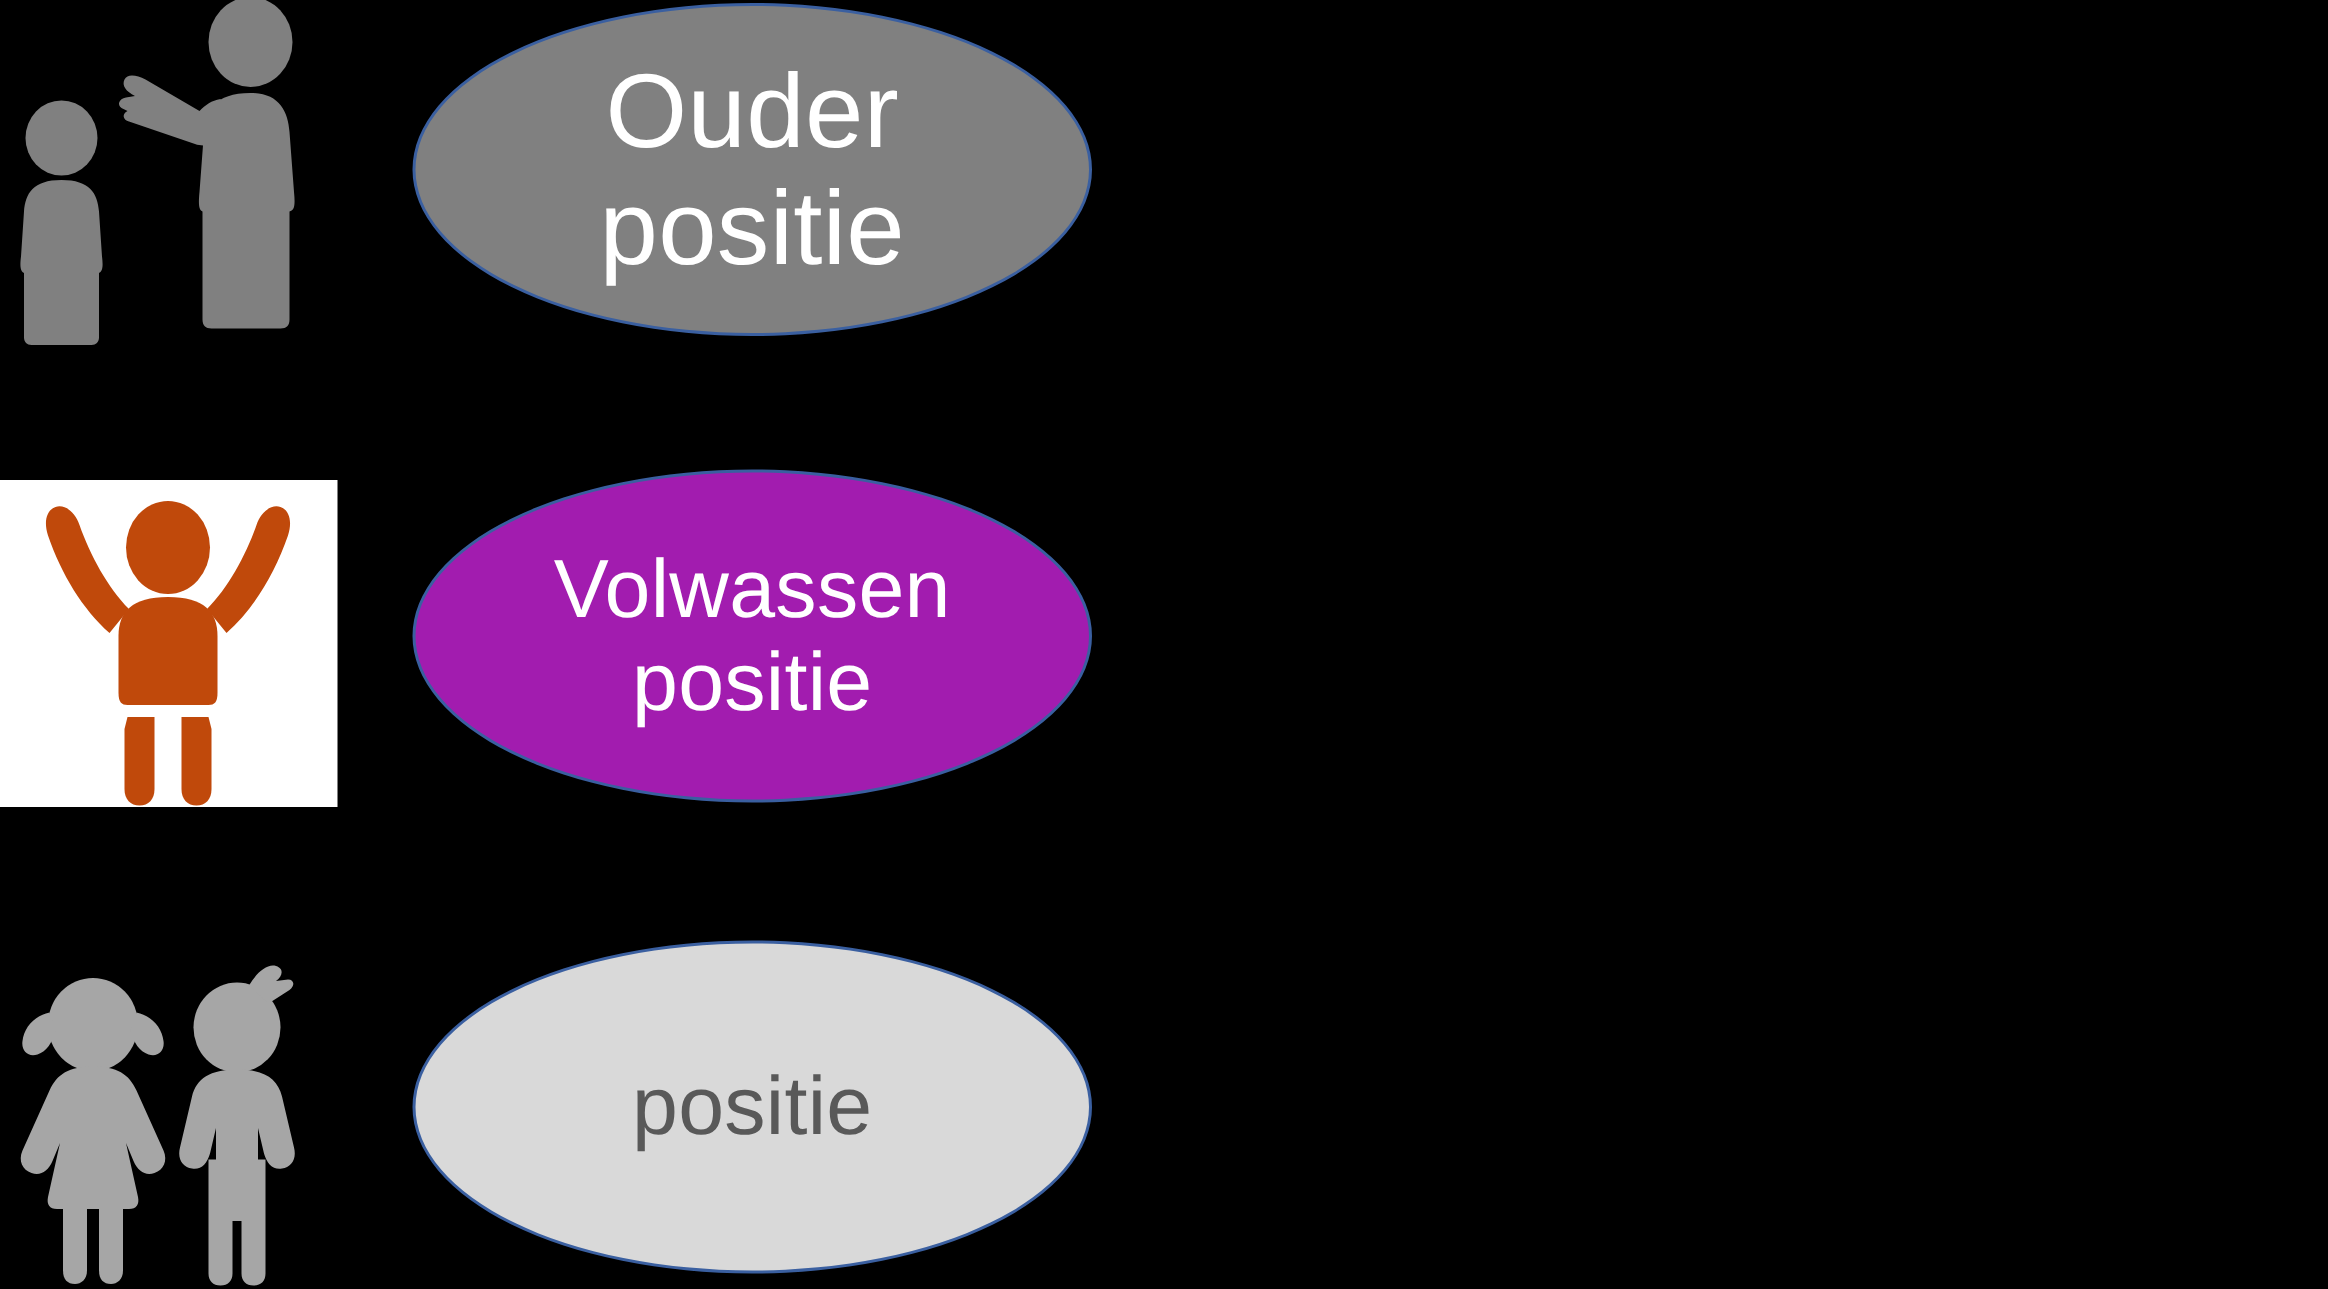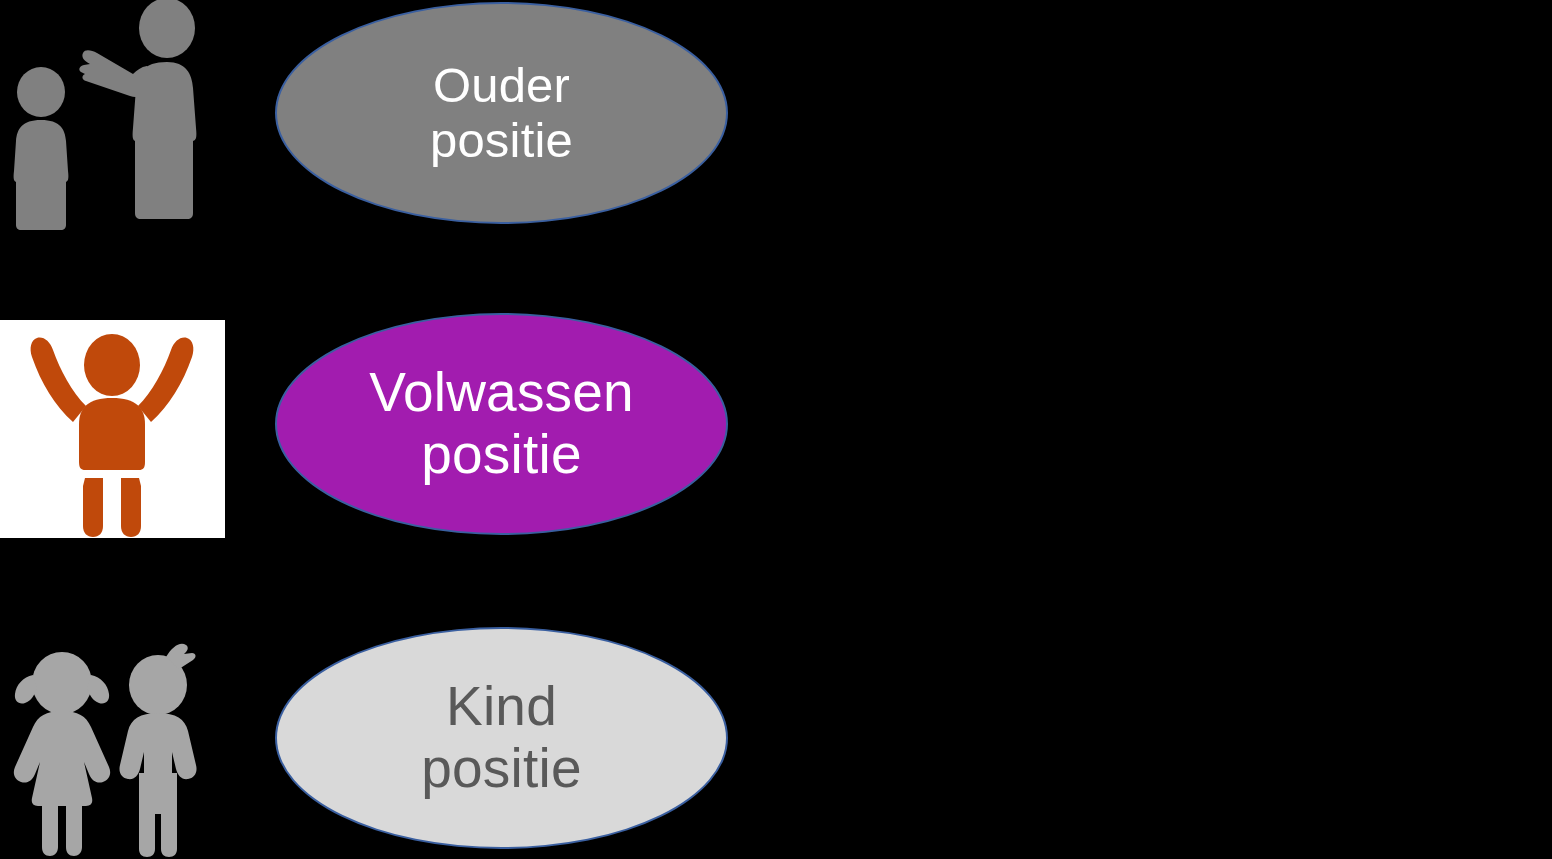--- a/index.html
+++ b/index.html
@@ -38,21 +38,21 @@
     text-align: center;
     line-height: 1.12;
     letter-spacing: 0.2px;
   }
   .ellipse .line1,
   .ellipse .line2 { display: block; white-space: nowrap; }
 
   .ellipse.parent {
     background: #808080;
     color: #FFFFFF;
-    font-size: 49px;
+    font-size: 70px;
   }
   .ellipse.adult {
     background: #a21caf;
     color: #FFFFFF;
     font-size: 55px;
   }
   .ellipse.child {
     background: #D9D9D9;
     color: #595959;
     font-size: 55px;
@@ -225,17 +225,16 @@
                  c 6 -1 10 -6 8 -14
                  l -8 -34
                  c -3 -12 -12 -18 -30 -18 z"></path>
 
         <path d="M139 148 l 38 0 l 0 76 c 0 5 -3 8 -8 8 c -5 0 -8 -3 -8 -8 l 0 -44 l -6 0 l 0 44 c 0 5 -3 8 -8 8 c -5 0 -8 -3 -8 -8 z"></path>
       </g>
     </svg>
   </div>
 
   <div class="ellipse child" style="left:275px; top:627px; width:453px; height:222px;">
-    <span class="line1">Kind</span>
     <span class="line2">positie</span>
   </div>
 
 </div>
 
 </body></html>

